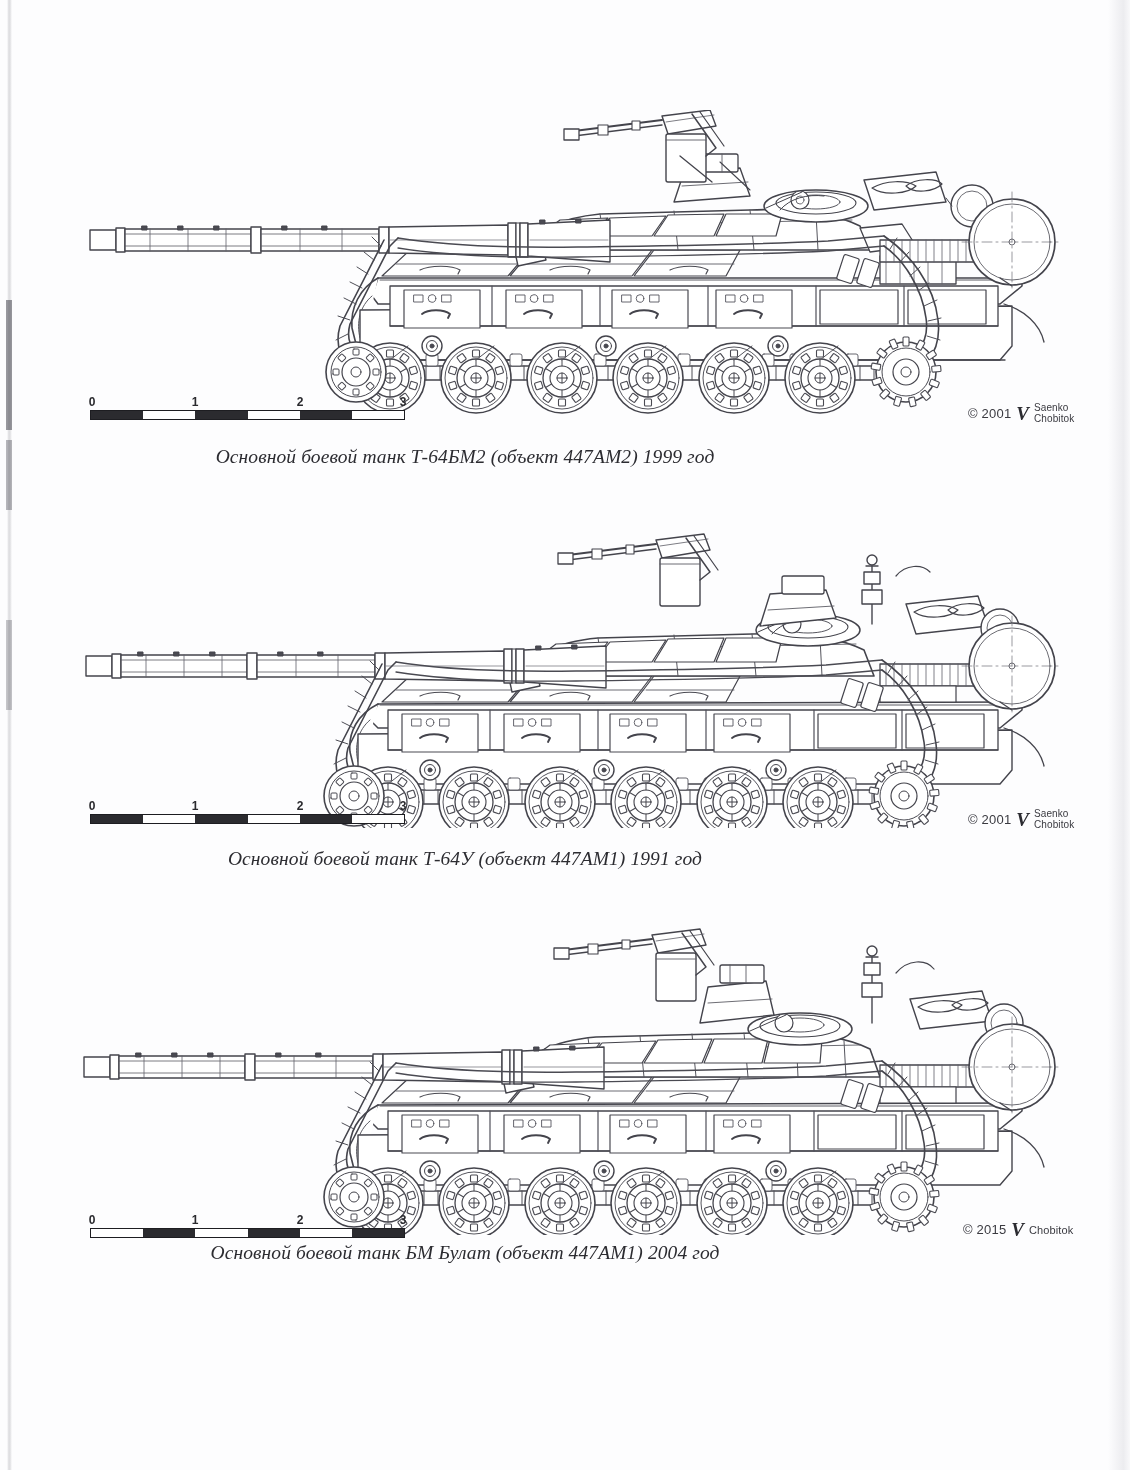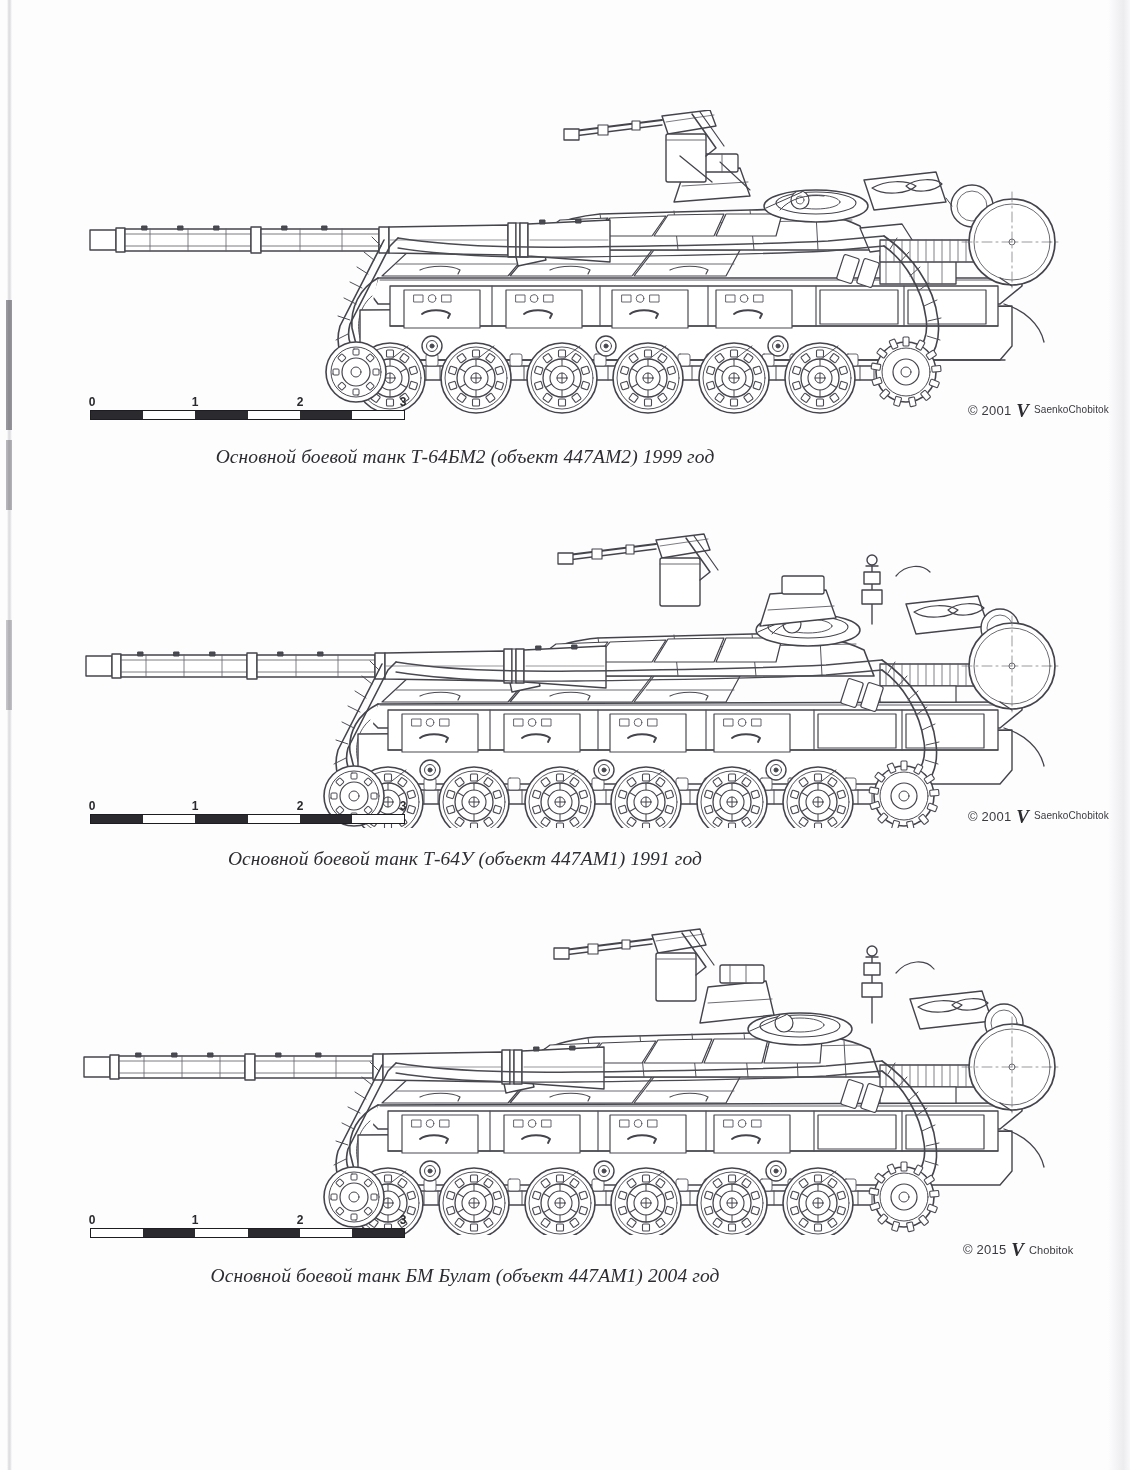--- a/index.html
+++ b/index.html
@@ -117,20 +117,21 @@
   .copyright .monogram {
     font-family: "Liberation Serif", serif;
     font-style: italic;
     font-weight: bold;
     font-size: 19px;
     line-height: 14px;
     color: #2b2b30;
   }
   .copyright .names {
     display: flex;
+    flex-direction: column;
     font-size: 10px;
     line-height: 10.5px;
     letter-spacing: .1px;
   }
   .copyright .names.single {
     font-size: 11px;
     line-height: 12px;
   }
 
   
@@ -928,27 +929,27 @@
       <div class="scalebar-bar">
         <div class="seg off"></div>
         <div class="seg on"></div>
         <div class="seg off"></div>
         <div class="seg on"></div>
         <div class="seg off"></div>
         <div class="seg on"></div>
       </div>
     </div>
 
-    <div class="copyright" style="left:963px; top:412px;margin-top:20px;">
+    <div class="copyright" style="left:963px; top:412px;">
       <span class="cyear">
         <span>©</span>
         <span>2015</span>
       </span>
       <span class="monogram">V</span>
       <span class="names single">
         <span>Chobitok</span>
       </span>
     </div>
 
-    <div class="caption" style="top:455px;">Основной боевой танк БМ Булат (объект 447АМ1) 2004 год</div>
+    <div class="caption" style="top:432px;">Основной боевой танк БМ Булат (объект 447АМ1) 2004 год</div>
   </div>
 
 </div>
 
 </body></html>

